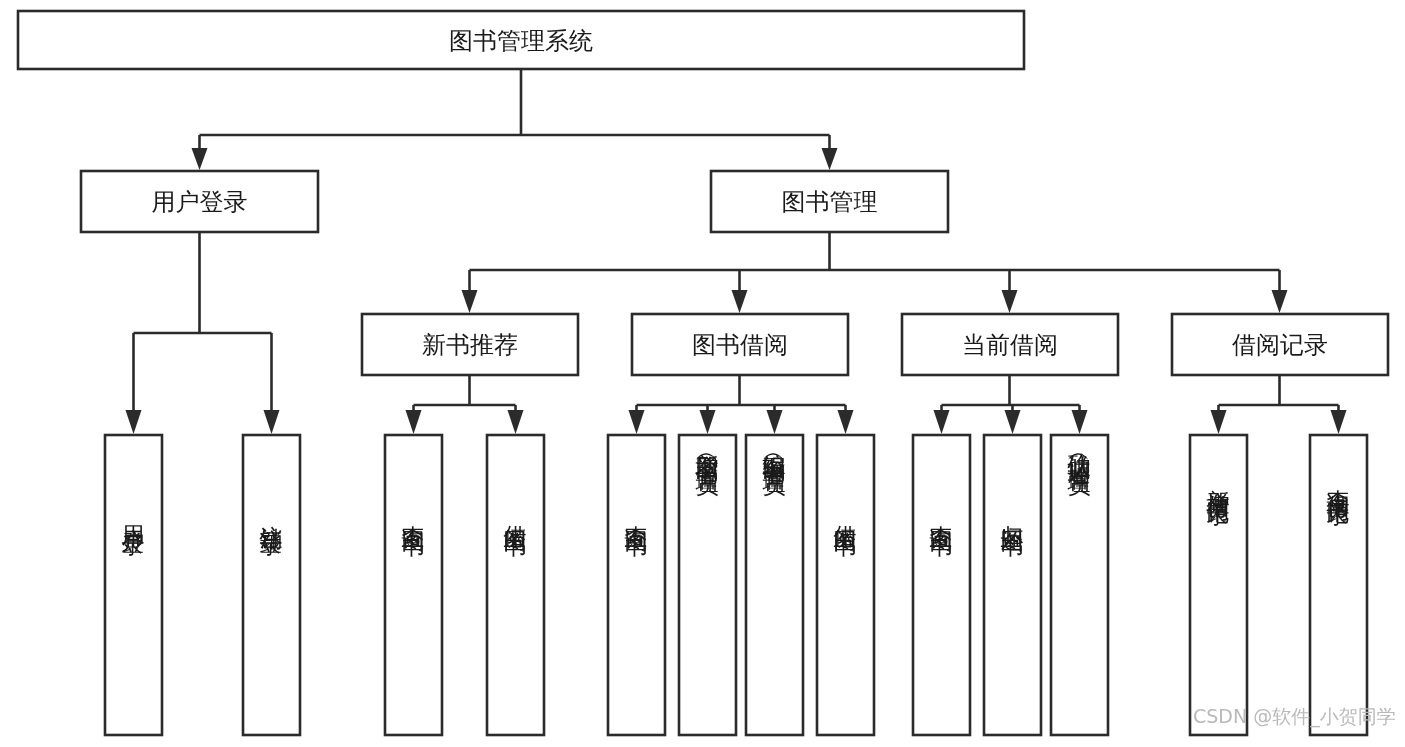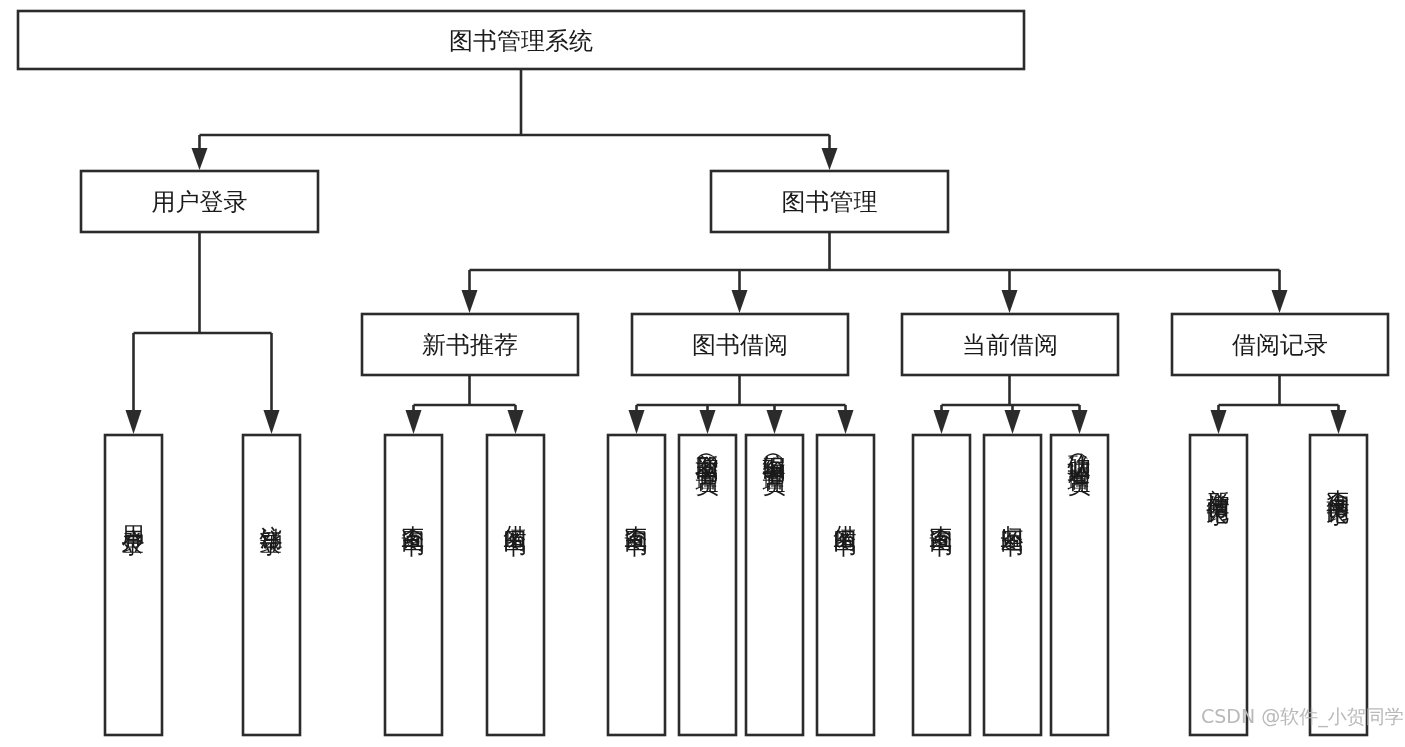--- a/index.html
+++ b/index.html
@@ -57,21 +57,20 @@
     text-anchor: middle;
     letter-spacing: 3px;
   }
   .watermark-text {
     position: absolute;
     font-family: "DejaVu Sans", "Liberation Sans", sans-serif;
     font-size: 19px;
     color: #b9b9b9;
     white-space: nowrap;
     pointer-events: none;
-    margin-left: 8px;
   }
 </style>
 </head>
 <body>
 
 <div id="diagram-root">
 
   <svg class="chart-svg" viewBox="0 0 1405 747">
 
     <g>

